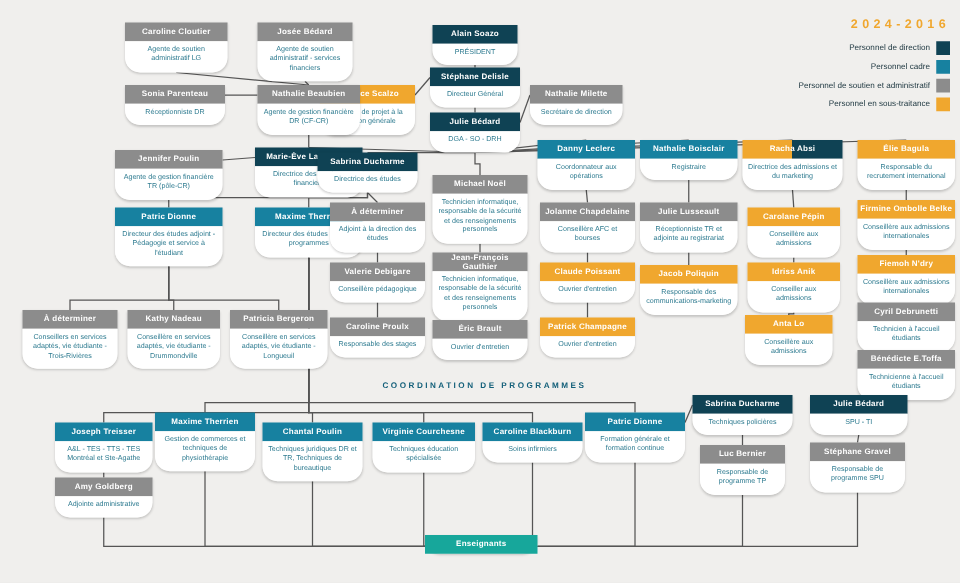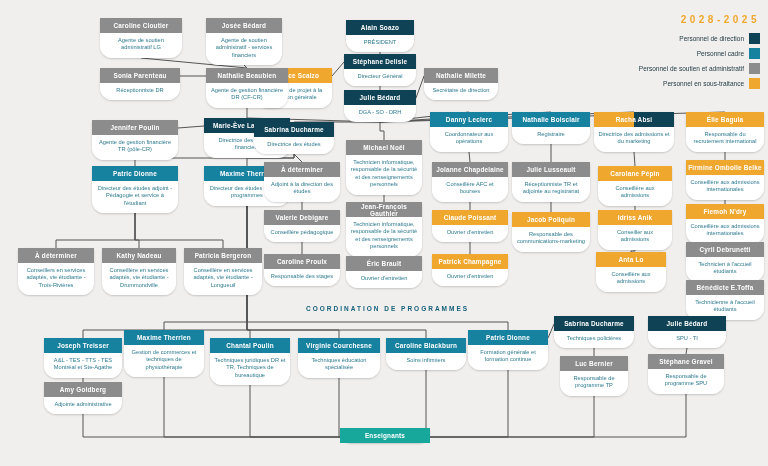--- a/index.html
+++ b/index.html
@@ -77,21 +77,21 @@
       <path d="M83 414V437H340" fill="none" stroke="#555555" stroke-width="1"></path>
       <path d="M164 377V437H340" fill="none" stroke="#555555" stroke-width="1"></path>
       <path d="M250 385V437H340" fill="none" stroke="#555555" stroke-width="1"></path>
       <path d="M339 378V437H340" fill="none" stroke="#555555" stroke-width="1"></path>
       <path d="M426 370V428" fill="none" stroke="#555555" stroke-width="1"></path>
       <path d="M508 370V437H430" fill="none" stroke="#555555" stroke-width="1"></path>
       <path d="M594 396V437H430" fill="none" stroke="#555555" stroke-width="1"></path>
       <path d="M686 394V437H430" fill="none" stroke="#555555" stroke-width="1"></path>
     </svg>
   <div class="brand">
-    <div class="brand-year">2028-2025</div>
+    <div class="brand-year">2024-2016</div>
     <div id="legend">
         <div class="lrow">
           <span class="llabel">Personnel de direction</span>
           <span class="lswatch" style="background: rgb(15, 66, 84);"></span>
         </div>
         <div class="lrow">
           <span class="llabel">Personnel cadre</span>
           <span class="lswatch" style="background: rgb(23, 129, 160);"></span>
         </div>
         <div class="lrow">

